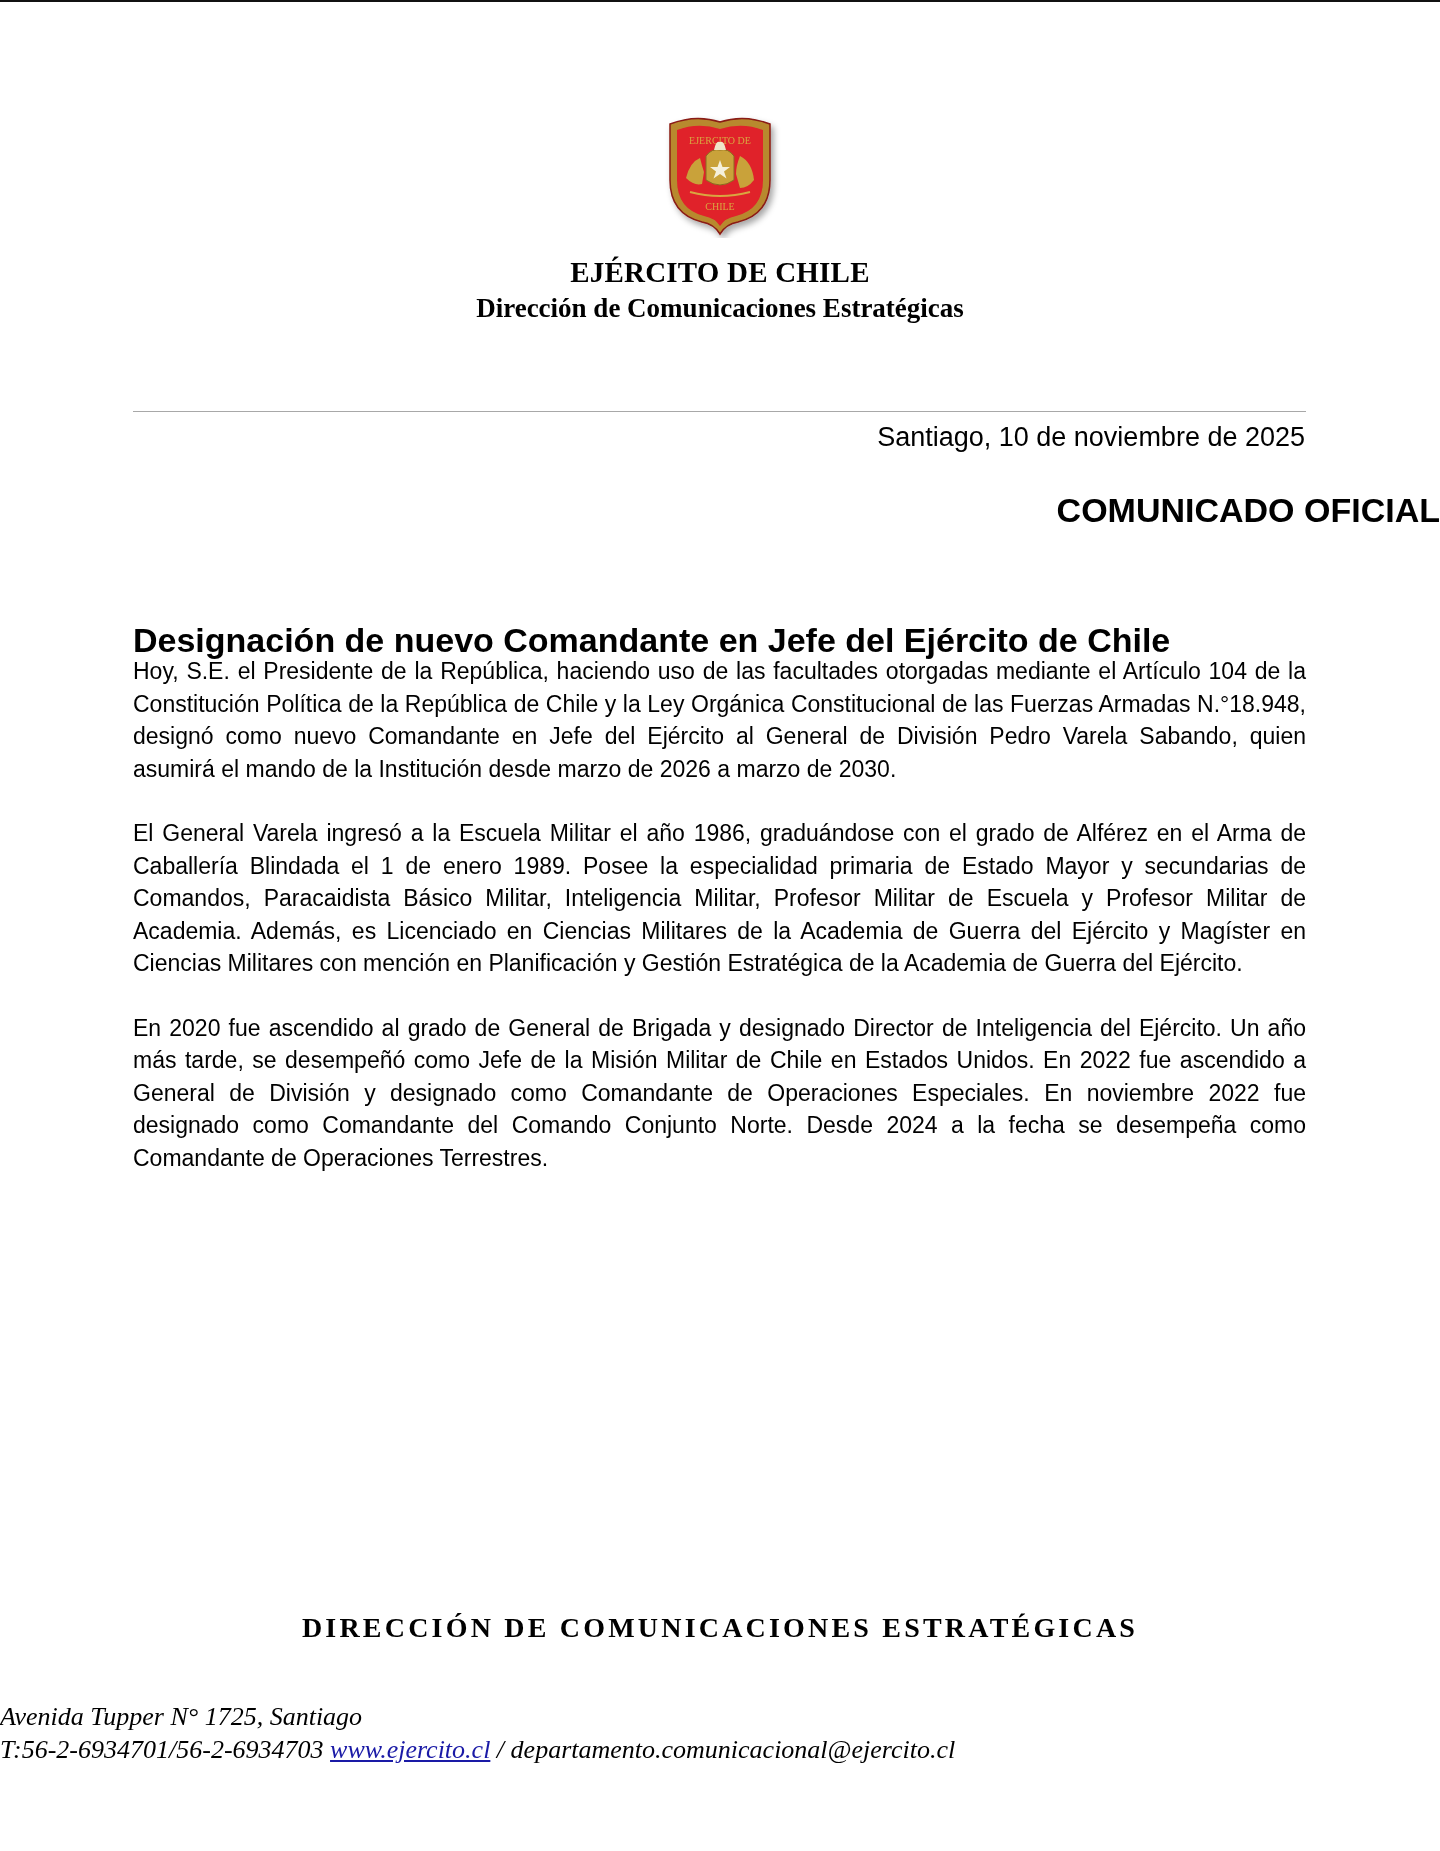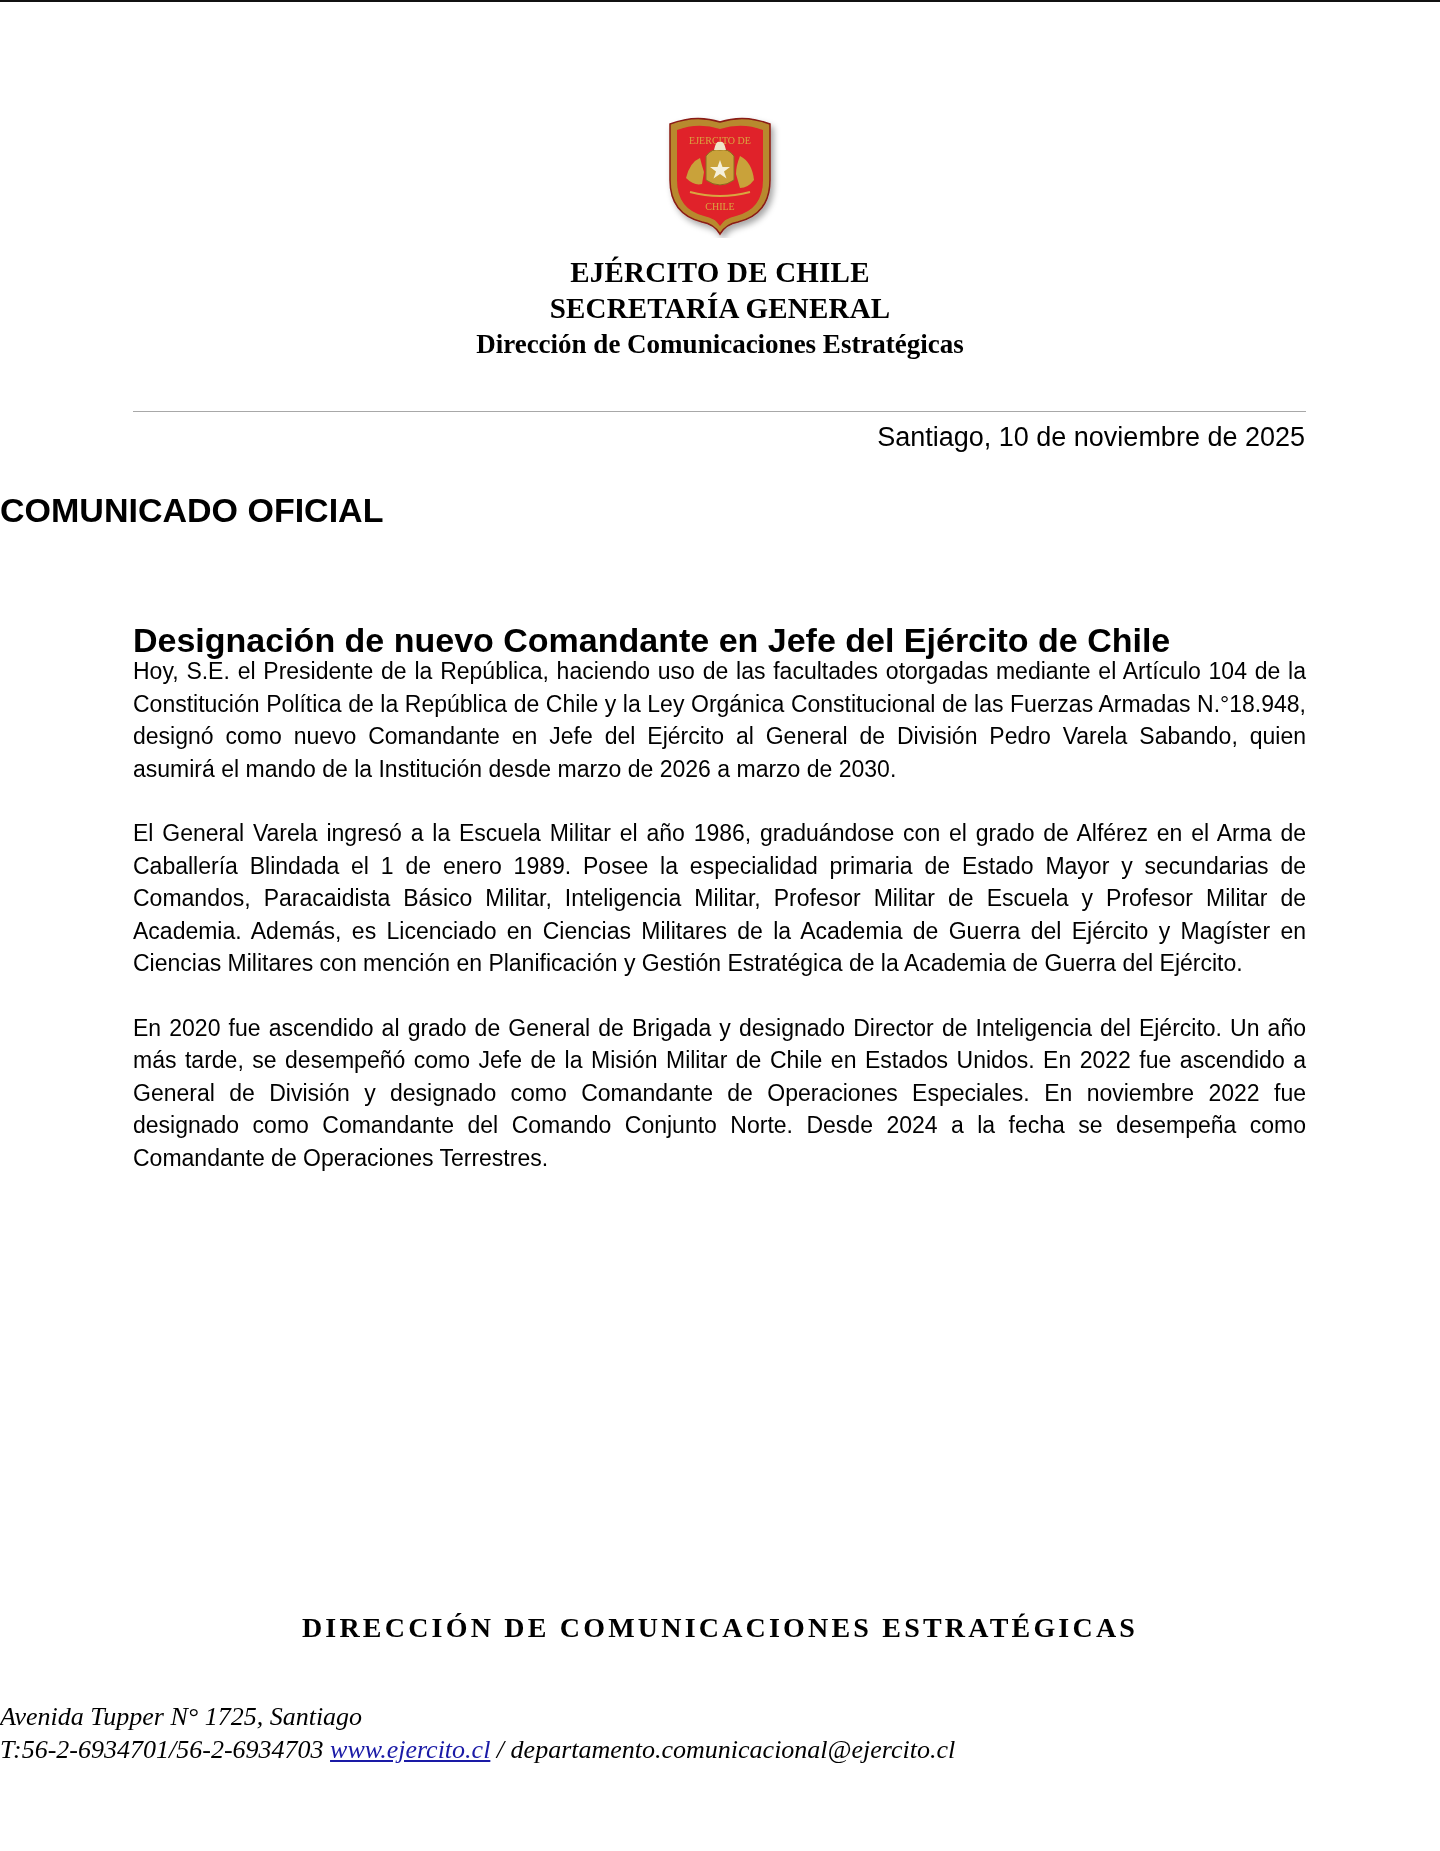--- a/index.html
+++ b/index.html
@@ -56,21 +56,21 @@
       position: absolute;
       right: 135px; top: 420px;
       font-size: 27px;
       line-height: 34px;
       text-align: left;
     }
     .doc-type {
       position: absolute;
       left: 0; top: 489px;
       width: 1440px;
-      text-align: left;
+      text-align: right;
       font-size: 34px;
       font-weight: bold;
       line-height: 42px;
     }
     .headline {
       position: absolute;
       left: 133px; top: 577px;
       width: 1180px;
       font-size: 34px;
       font-weight: bold;
@@ -138,21 +138,20 @@
     <path d="M30 68 Q34 52 44 48 Q46 56 48 62 L46 74 Q38 76 30 68 Z" fill="#c9a23a"></path>
     <path d="M98 70 Q96 52 84 46 Q80 56 80 64 L84 78 Q92 78 98 70 Z" fill="#c9a23a"></path>
     <path d="M58 40 Q60 30 64 32 Q68 30 70 40 Z" fill="#efe6c8"></path>
     <path d="M34 82 Q64 90 94 82" stroke="#d9a640" stroke-width="2" fill="none"></path>
     <text x="64" y="100" text-anchor="middle" font-family="Liberation Serif, serif" font-size="10" fill="#d9a640">CHILE</text>
   </svg>
 </div>
 
 <div class="org-header">
   <div class="line1">EJÉRCITO DE CHILE</div>
-  <div class="line2">SECRETARÍA GENERAL</div>
   <div class="line3">Dirección de Comunicaciones Estratégicas</div>
 </div>
 
 <div class="rule"></div>
 
 <div class="date sans">Santiago, 10 de noviembre de 2025</div>
 
 <div class="doc-type sans">COMUNICADO OFICIAL</div>
 
 <div class="headline sans">Designación de nuevo Comandante en Jefe del Ejército de Chile</div>

